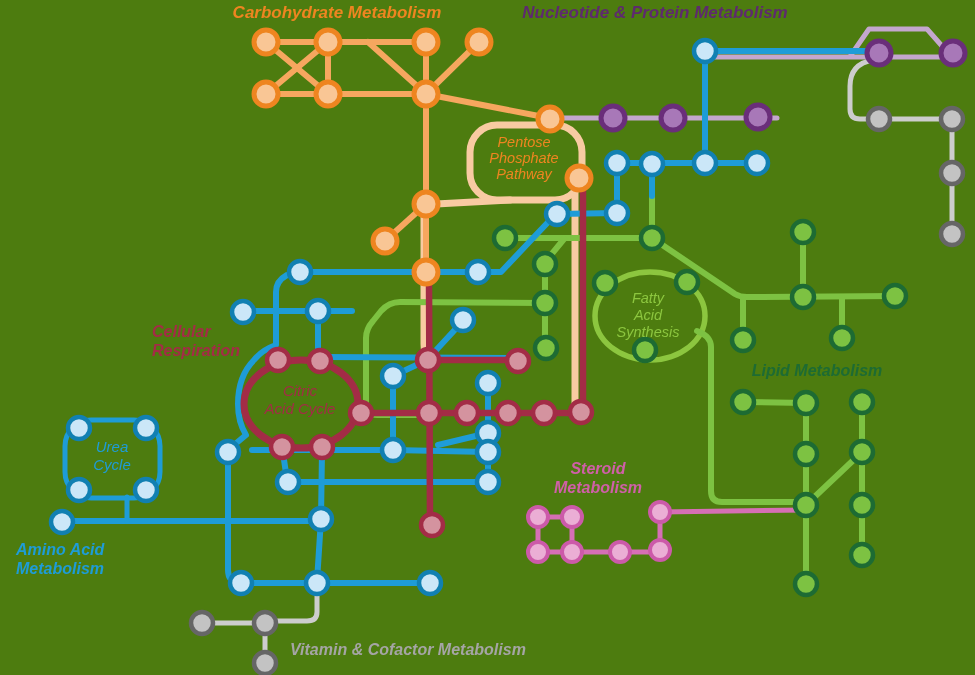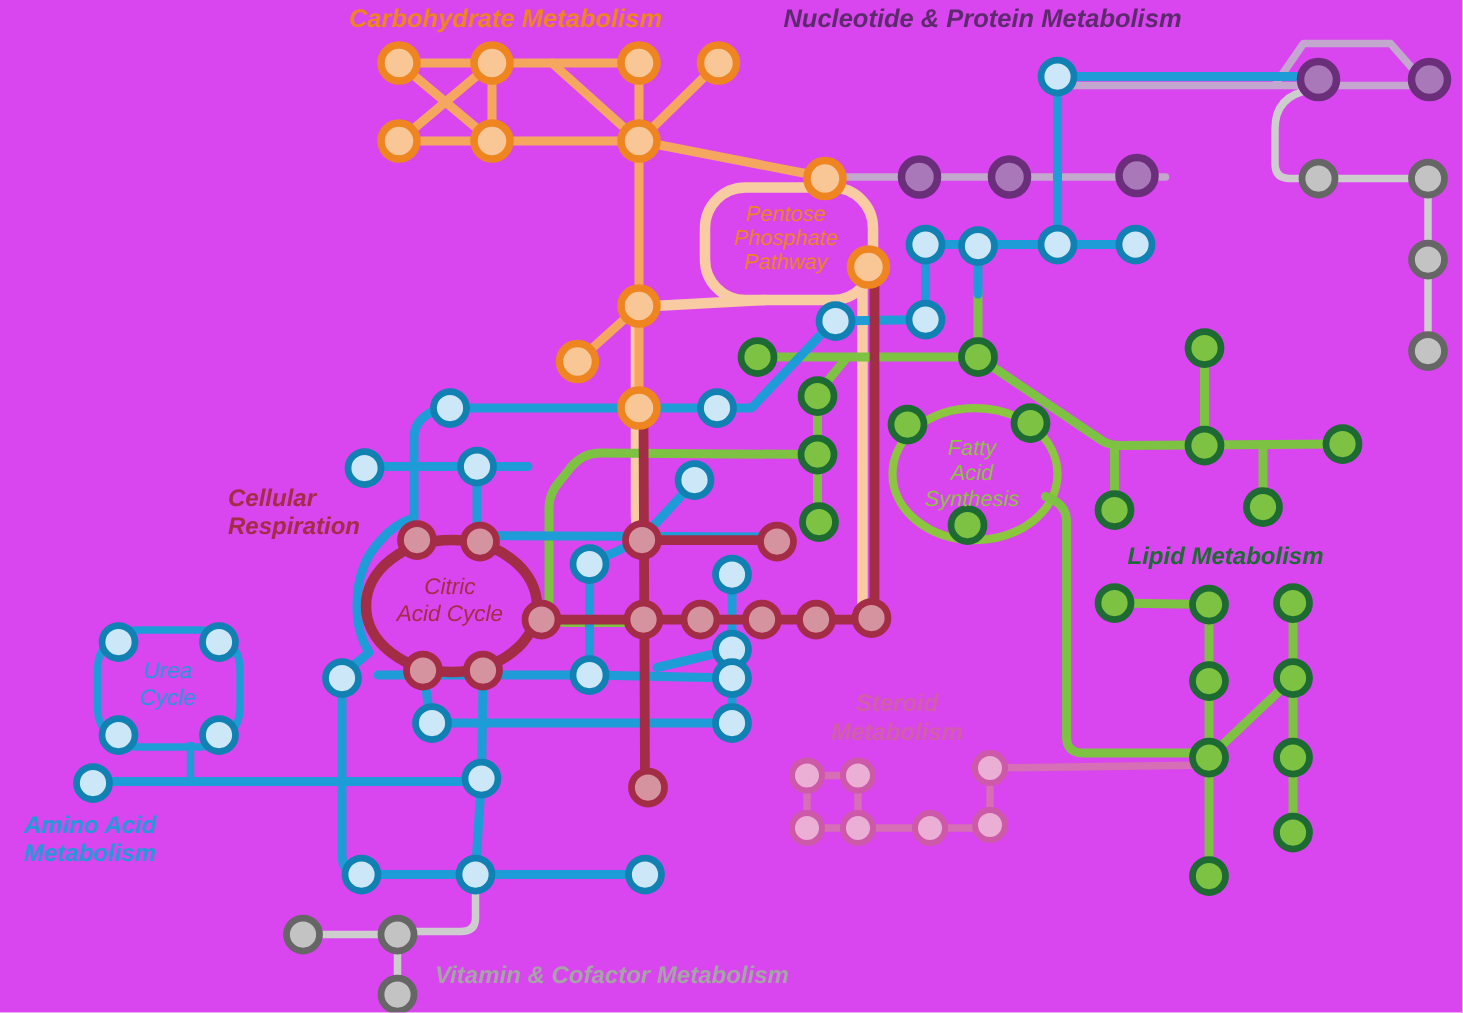--- a/index.html
+++ b/index.html
@@ -1,16 +1,16 @@
 <!DOCTYPE html>
 <html><head>
 <meta charset="utf-8">
 <style>
   html,body{margin:0;padding:0;background:#ffffff;}
-  #stage{position:relative;width:975px;height:675px;background:#d946ef;overflow:hidden;
+  #stage{position:relative;width:975px;height:675px;background:#4d7c0f;overflow:hidden;
          font-family:"Liberation Sans", sans-serif;}
   svg text{font-family:"Liberation Sans", sans-serif;font-style:italic;}
 </style>
 </head>
 <body>
 
 <div id="stage">
   <svg id="map-svg" width="975" height="675" viewBox="0 0 975 675" xmlns="http://www.w3.org/2000/svg">
       <rect x="470" y="125" width="112" height="75" rx="27" fill="none" stroke="#F8CBA2" stroke-width="7"></rect>
       <path d="M510,200 L436,204 Q424,204 424,216 L424,344 Q424,354 428,358" fill="none" stroke="#F8CBA2" stroke-width="7" stroke-linecap="round" stroke-linejoin="round"></path>

